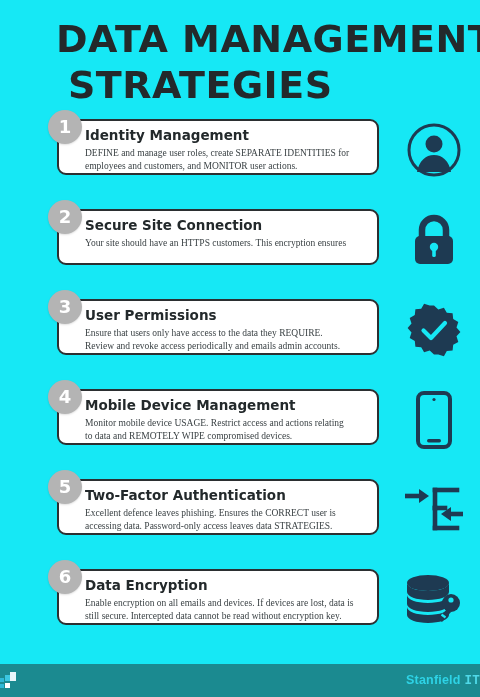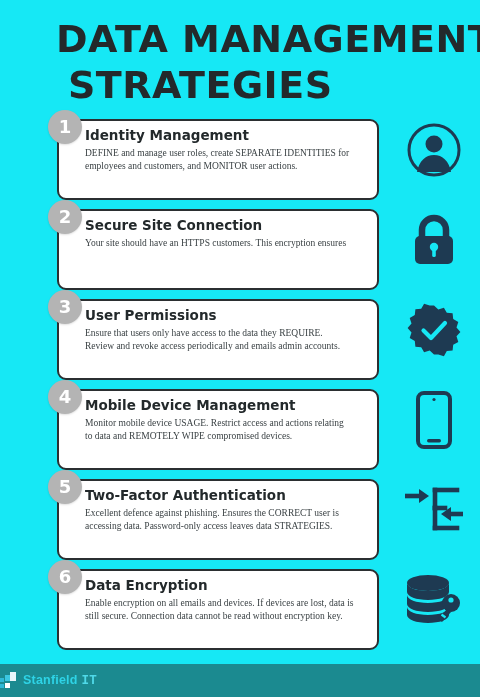--- a/index.html
+++ b/index.html
@@ -70,21 +70,21 @@
     text-align: center;
     z-index: 3;
     box-shadow: 0 1px 2px rgba(0,0,0,0.12);
   }
   
   .card {
     position: absolute;
     left: 57px;
     top: 11px;
     width: 322px;
-    height: 81px;
+    height: 56px;
     background: #ffffff;
     border: 2.5px solid #2b2f31;
     border-radius: 9px;
     box-sizing: border-box;
     padding: 6px 11px 0 26px;
     z-index: 2;
     overflow: hidden;
   }
   .card-title {
     font-family: "DejaVu Sans", sans-serif;
@@ -124,21 +124,21 @@
   
   .footer {
     position: absolute;
     left: 0;
     bottom: 0;
     width: 480px;
     height: 33px;
     background: #1b8a90;
     display: flex;
     align-items: center;
-    justify-content: flex-start;
+    justify-content: space-between;
     gap: 5px;
   }
   .footer-logo-mark {
     display: block;
   }
   .footer-brand {
     font-family: "Liberation Sans", sans-serif;
     font-size: 12.5px;
     font-weight: 600;
     letter-spacing: 0.2px;
@@ -230,21 +230,21 @@
           <rect x="11" y="48" width="14" height="3.4" rx="1.7" fill="#1e3a52"></rect>
         </svg>
       </div>
     </div>
 
     <div class="row">
       <div class="badge">5</div>
       <div class="card">
         <div class="card-title">Two-Factor Authentication</div>
         <div class="card-body">
-          <span class="ln">Excellent defence against phishing. Ensures the CORRECT user is</span>
+          <span class="ln">Excellent defence leaves phishing. Ensures the CORRECT user is</span>
           <span class="ln">accessing data. Password-only access leaves data STRATEGIES.</span>
         </div>
       </div>
       <div class="icon-slot">
         <svg width="58" height="52" viewBox="0 0 58 52" aria-hidden="true">
           <g fill="none" stroke="#1e3a52" stroke-width="4.6" stroke-linecap="square">
             <path d="M2 12h14"></path>
             <path d="M30 6v18"></path>
             <path d="M30 6h22"></path>
             <path d="M30 24h10"></path>
@@ -257,21 +257,21 @@
         </svg>
       </div>
     </div>
 
     <div class="row">
       <div class="badge">6</div>
       <div class="card">
         <div class="card-title">Data Encryption</div>
         <div class="card-body">
           <span class="ln">Enable encryption on all emails and devices. If devices are lost, data is</span>
-          <span class="ln">still secure. Connection data cannot be read without encryption key.</span>
+          <span class="ln">still secure. Intercepted data cannot be read without encryption key.</span>
         </div>
       </div>
       <div class="icon-slot">
         <svg width="58" height="54" viewBox="0 0 58 54" aria-hidden="true">
           <g fill="#1e3a52">
             <ellipse cx="23" cy="10" rx="21" ry="8"></ellipse>
             <path d="M2 10v9c0 4.4 9.4 8 21 8s21-3.6 21-8v-9c0 4.4-9.4 8-21 8S2 14.4 2 10z"></path>
             <path d="M2 22v9c0 4.4 9.4 8 21 8s21-3.6 21-8v-9c0 4.4-9.4 8-21 8S2 26.4 2 22z"></path>
             <path d="M2 34v8c0 4.4 9.4 8 21 8s21-3.6 21-8v-8c0 4.4-9.4 8-21 8S2 38.4 2 34z"></path>
           </g>

